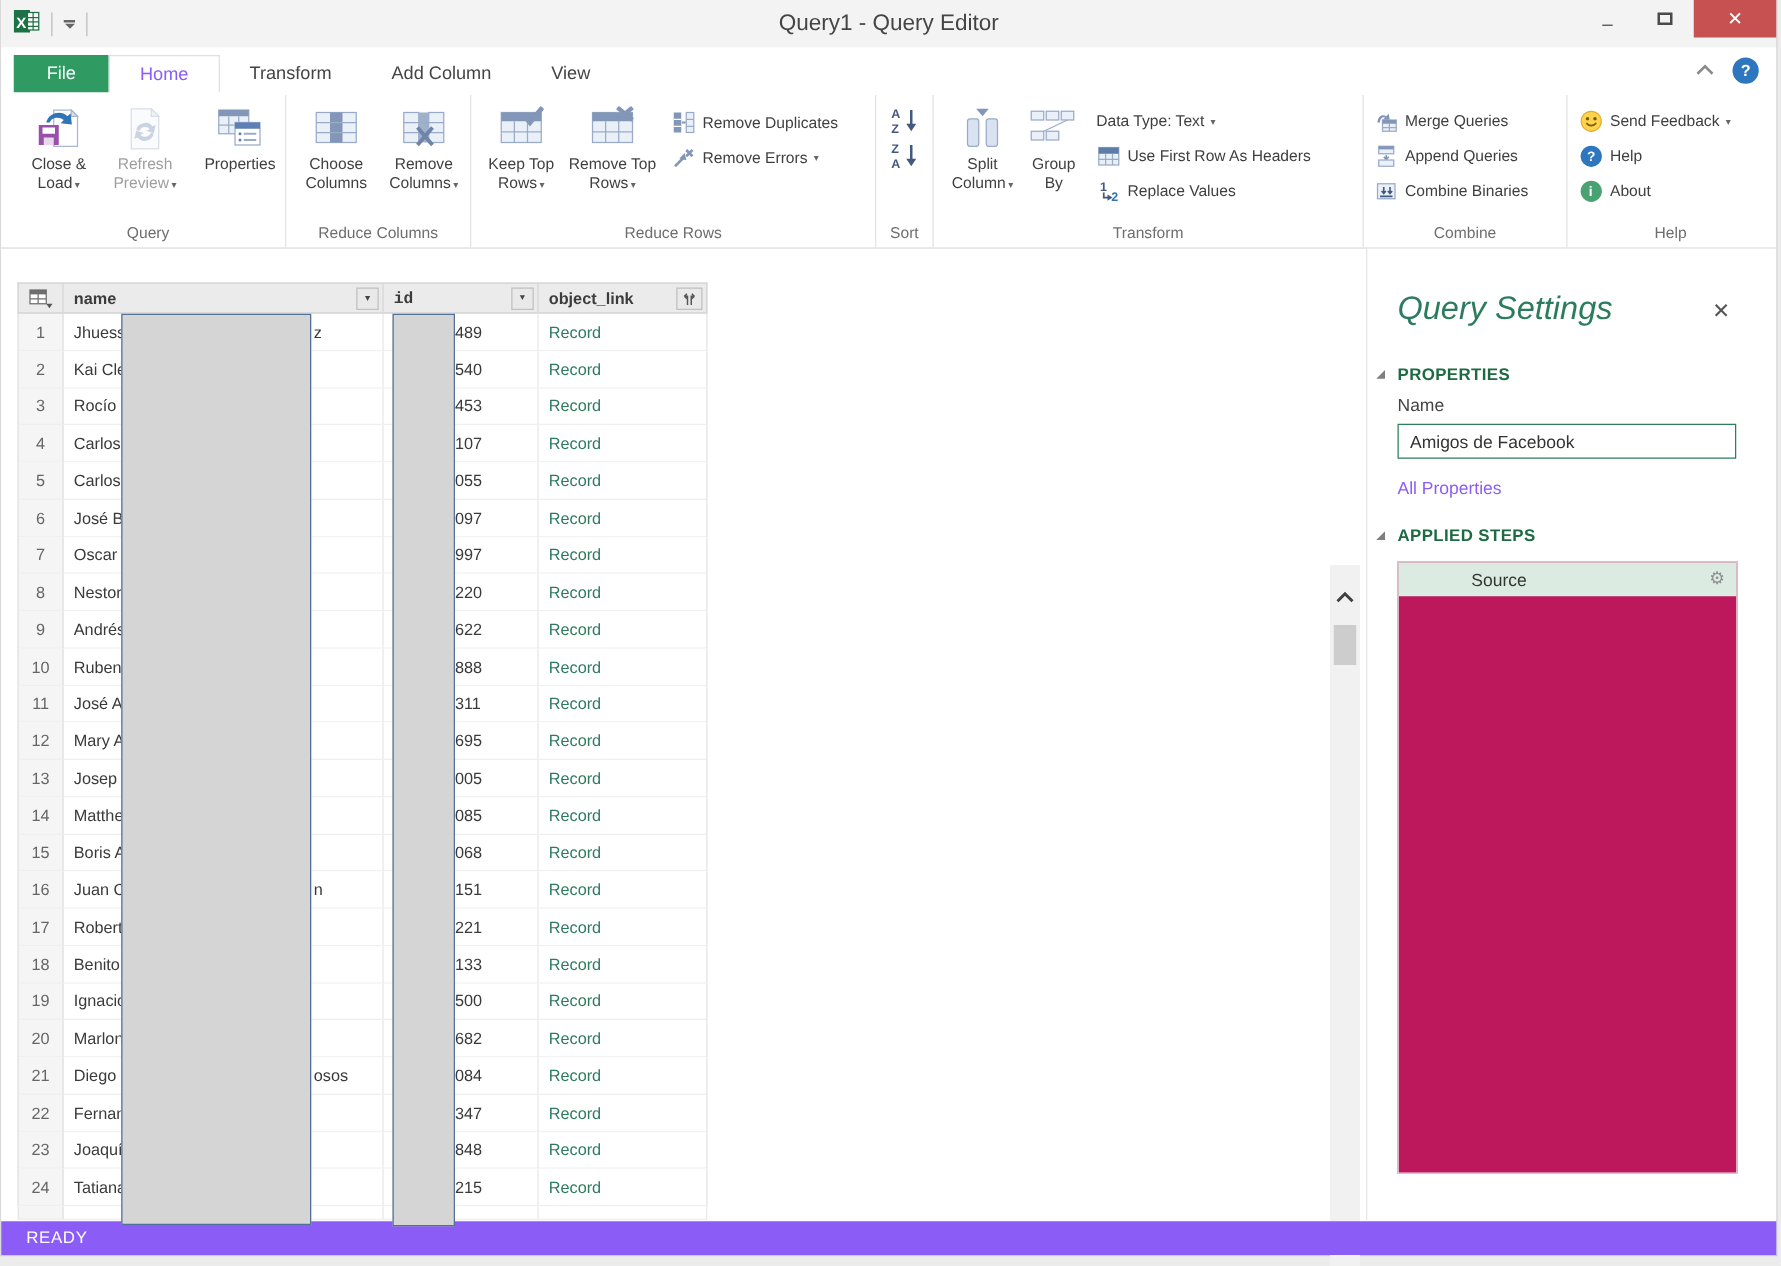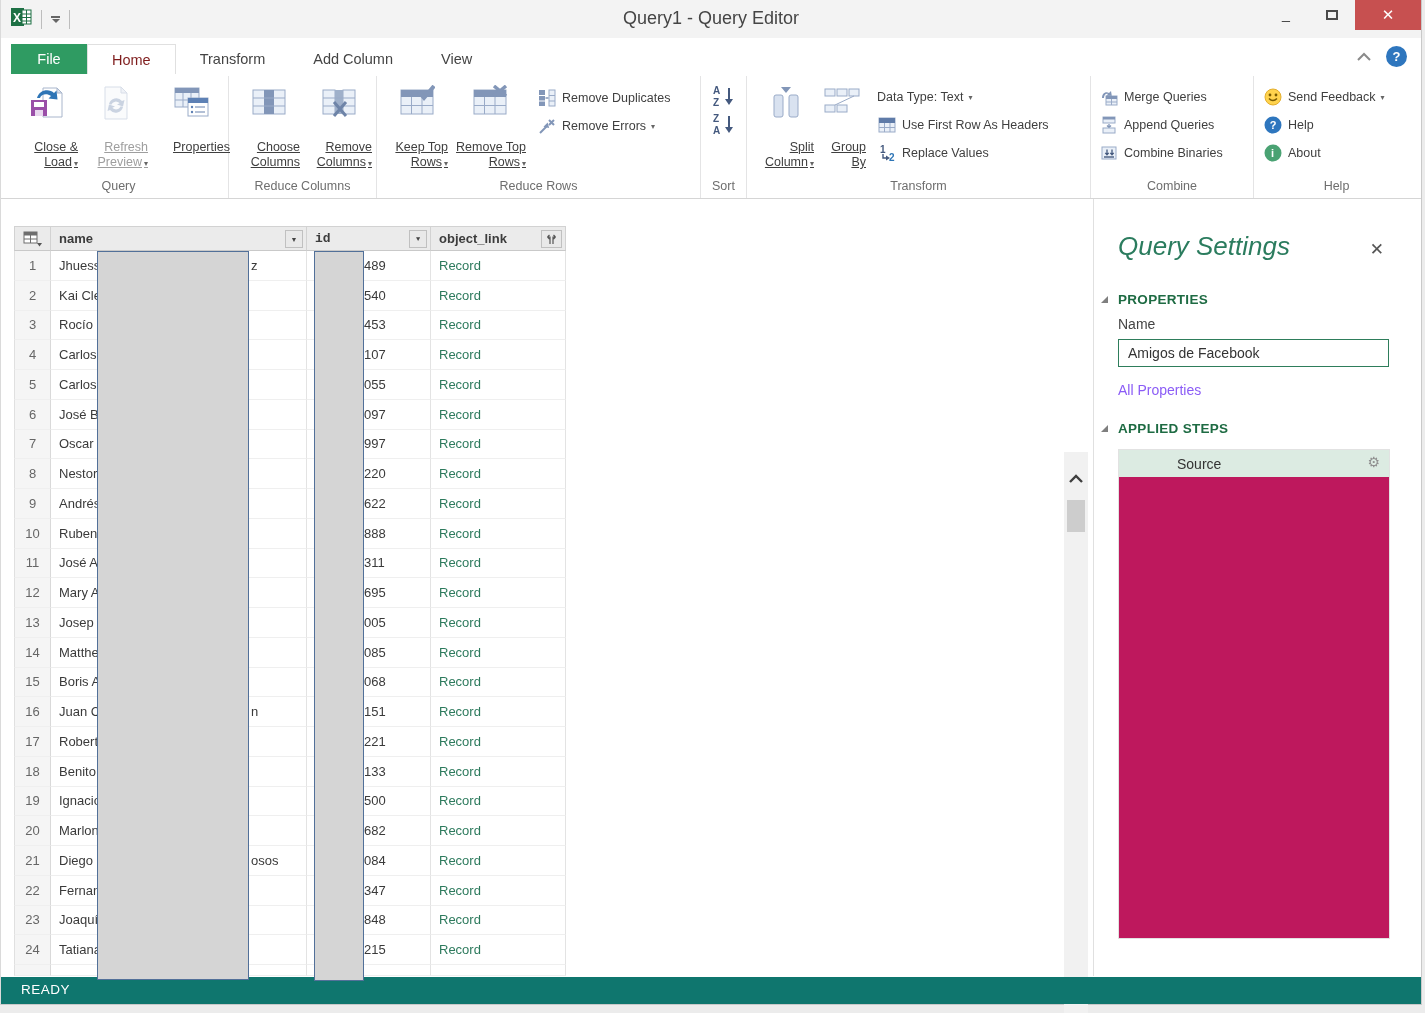--- a/index.html
+++ b/index.html
@@ -21,33 +21,33 @@
   .wc.min { padding-top:8px; }
   .wc .maxbox { width:12px; height:10px; border:2px solid #4A4A4A; }
   .wc.close { width:66px; background:#C75050; color:#FFF; font-size:15px; }
 
   
   .tabrow { position:absolute; left:0; top:38px; right:0; height:36px; background:#FFF;text-decoration:underline; }
   .filetab { position:absolute; left:10px; top:6px; width:76px; height:30px; background:#2F9B62; color:#FFF;
              font-size:14.5px; display:flex; align-items:center; justify-content:center; }
   .tabs { position:absolute; left:86px; top:6px; height:30px; display:flex; }
   .tab { padding:0 24px; font-size:14.5px; color:#444; display:flex; align-items:center; }
-  .tab.active { background:#FFF; border:1px solid #E0E0E0; border-bottom:none; color:#7f1d1d; }
+  .tab.active { background:#FFF; border:1px solid #E0E0E0; border-bottom:none; color:#8b5cf6; }
   .tab-right { position:absolute; right:14px; top:8px; display:flex; align-items:center; gap:14px; }
   .help-circle { width:21px; height:21px; border-radius:50%; background:#2E76BE; color:#FFF; font-size:13px; font-weight:bold;
                  display:flex; align-items:center; justify-content:center; }
 
   
   .ribbon { position:absolute; left:0; top:74px; right:0; height:125px; background:#FFF; border-bottom:1px solid #D5D5D5; }
   .group { position:absolute; top:2px; bottom:0; border-right:1px solid #E4E4E5; }
   .glabel { position:absolute; left:0; right:0; bottom:5px; text-align:center; font-size:12.5px; color:#6E6E6E; }
   .bigrow { position:absolute; top:8px; display:flex; align-items:flex-start; }
   .bigbtn { display:flex; flex-direction:column; align-items:center; margin:0 3px; }
   .bigbtn .icon34 { height:38px; display:flex; align-items:center; justify-content:center; }
-  .biglabel-wrap { margin-top:18px; text-align:right; font-size:12.5px; color:#3F3F3F; line-height:1.22;text-decoration:underline; }
+  .biglabel-wrap { margin-top:2px; text-align:center; font-size:12.5px; color:#3F3F3F; line-height:1.22; }
   .biglabel-wrap .dd { font-size:8px; color:#666; margin-left:2px; }
   .bigbtn.disabled .biglabel-wrap { color:#9E9E9E; }
   .bigbtn.disabled .icon34 { opacity:.55; }
   .smallcol { position:absolute; top:8px; display:flex; flex-direction:column; }
   .smallbtn { height:28px; display:flex; align-items:center; font-size:12.5px; color:#3F3F3F; white-space:nowrap; }
   .smallbtn .icon18 { width:19px; height:18px; margin-right:6px; display:flex; align-items:center; justify-content:center; }
   .smallbtn .dd { font-size:8px; color:#666; margin-left:5px; }
   .sortbtn { width:30px; height:28px; display:flex; align-items:center; justify-content:center; }
 
   
@@ -92,21 +92,21 @@
   .qs-namelabel { position:absolute; left:24px; top:117px; font-size:14px; color:#444; }
   .qs-input { position:absolute; left:24px; top:140px; width:271px; height:28px; border:1px solid #2E7D5B;
               font-size:14px; color:#333; display:flex; align-items:center; padding-left:9px; background:#FFF; }
   .qs-link { position:absolute; left:24px; top:183px; font-size:14px; color:#8b5cf6; }
   .steps-box { position:absolute; left:24px; top:250px; width:272px; height:490px; border:1px solid #E2E2E2; background:#be185d; }
   .step-row { height:27px; background:#DCEBE2; display:flex; align-items:center; position:relative; }
   .step-row .step-label { margin-left:58px; font-size:14px; color:#333; }
   .step-row .gear { position:absolute; right:9px; top:4px; color:#8F8F8F; font-size:14px; }
 
   
-  .statusbar { position:absolute; left:0; right:0; top:977px; height:27px; background:#0f766e; z-index:10; }
+  .statusbar { position:absolute; left:0; right:0; top:977px; height:27px; background:#8b5cf6; z-index:10; }
   .statusbar .txt { position:absolute; left:20px; top:5px; color:#FFF; font-size:13.5px; letter-spacing:.5px; }
 
   svg text { font-family:"Liberation Sans","DejaVu Sans",sans-serif; }
 </style>
 </head>
 <body>
 
 <div class="app">
 <div class="window">
 

